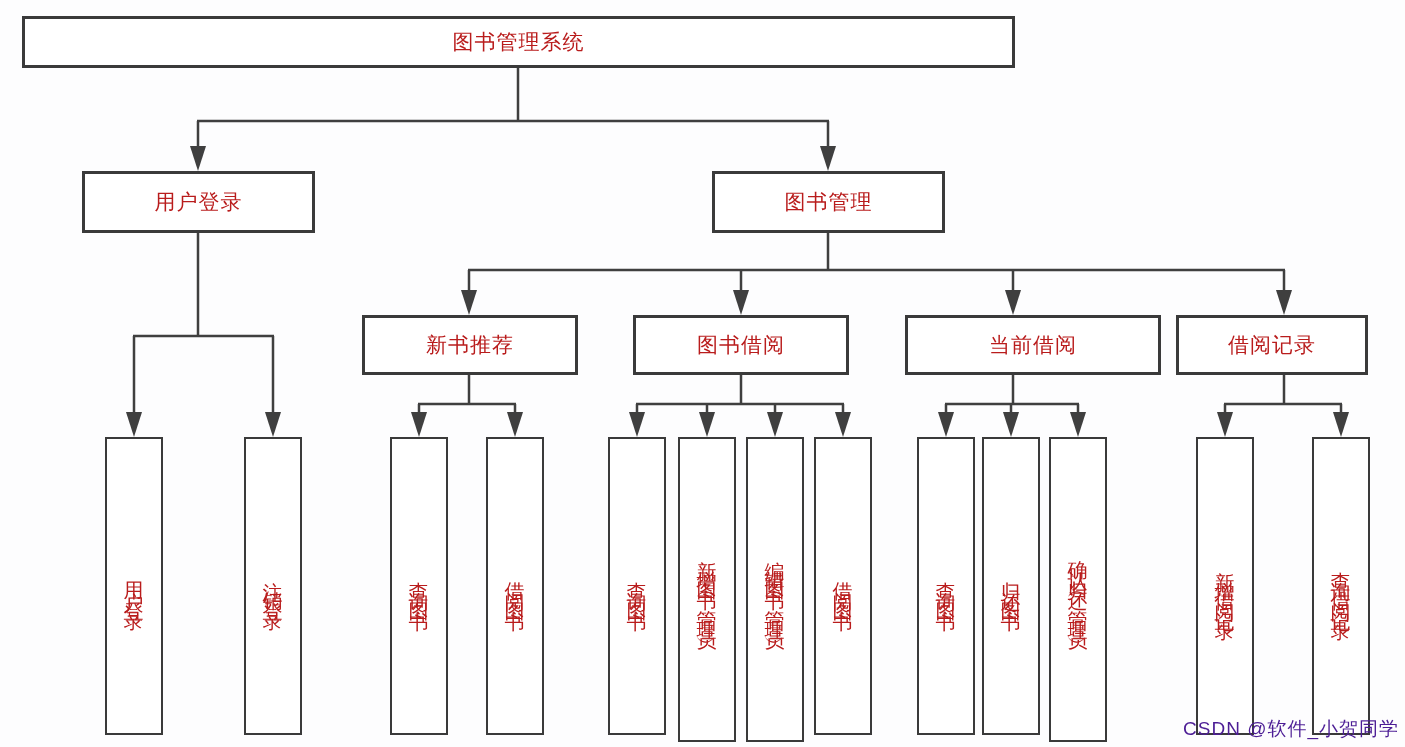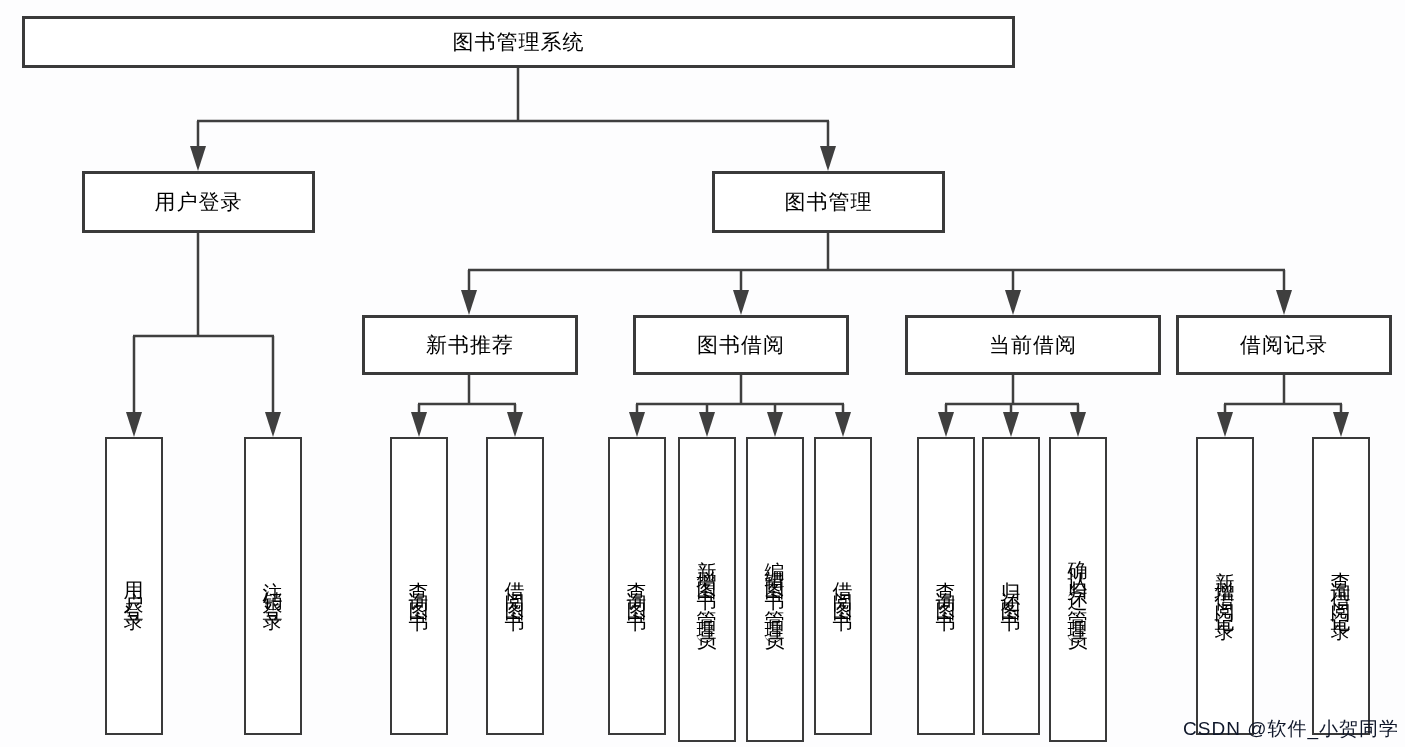--- a/index.html
+++ b/index.html
@@ -22,21 +22,21 @@
     z-index: 1;
   }
   .box {
     position: absolute;
     box-sizing: border-box;
     background: #ffffff;
     border: 3px solid #3a3a3a;
     display: flex;
     align-items: center;
     justify-content: center;
-    color: #000000;
+    color: #b91c1c;
     z-index: 2;
   }
   .box.h1 span,
   .box.h2 span,
   .box.h3 span {
     font-size: 21px;
     letter-spacing: 1px;
     white-space: nowrap;
   }
   .leaf {
@@ -49,21 +49,21 @@
     font-size: 20px;
     letter-spacing: 10px;
     line-height: 1;
     white-space: nowrap;
   }
   #watermark {
     position: absolute;
     right: 6px;
     top: 716px;
     font-size: 19px;
-    color: #0f172a;
+    color: #4c1d95;
     letter-spacing: 1px;
     z-index: 3;
     white-space: nowrap;
   }
 </style>
 </head>
 <body>
 
 <div id="stage">
 
@@ -146,21 +146,21 @@
 
   <div class="box h3" style="left:362px; top:315px; width:216px; height:60px;">
     <span>新书推荐</span>
   </div>
   <div class="box h3" style="left:633px; top:315px; width:216px; height:60px;">
     <span>图书借阅</span>
   </div>
   <div class="box h3" style="left:905px; top:315px; width:256px; height:60px;">
     <span>当前借阅</span>
   </div>
-  <div class="box h3" style="left:1176px; top:315px; width:216px; height:60px;">
+  <div class="box h3" style="left:1176px; top:315px; width:192px; height:60px;">
     <span>借阅记录</span>
   </div>
 
   <div class="box leaf" style="left:105px; top:437px; height:298px;">
     <span class="vtext">用户登录</span>
   </div>
   <div class="box leaf" style="left:244px; top:437px; height:298px;">
     <span class="vtext">注销登录</span>
   </div>
 

